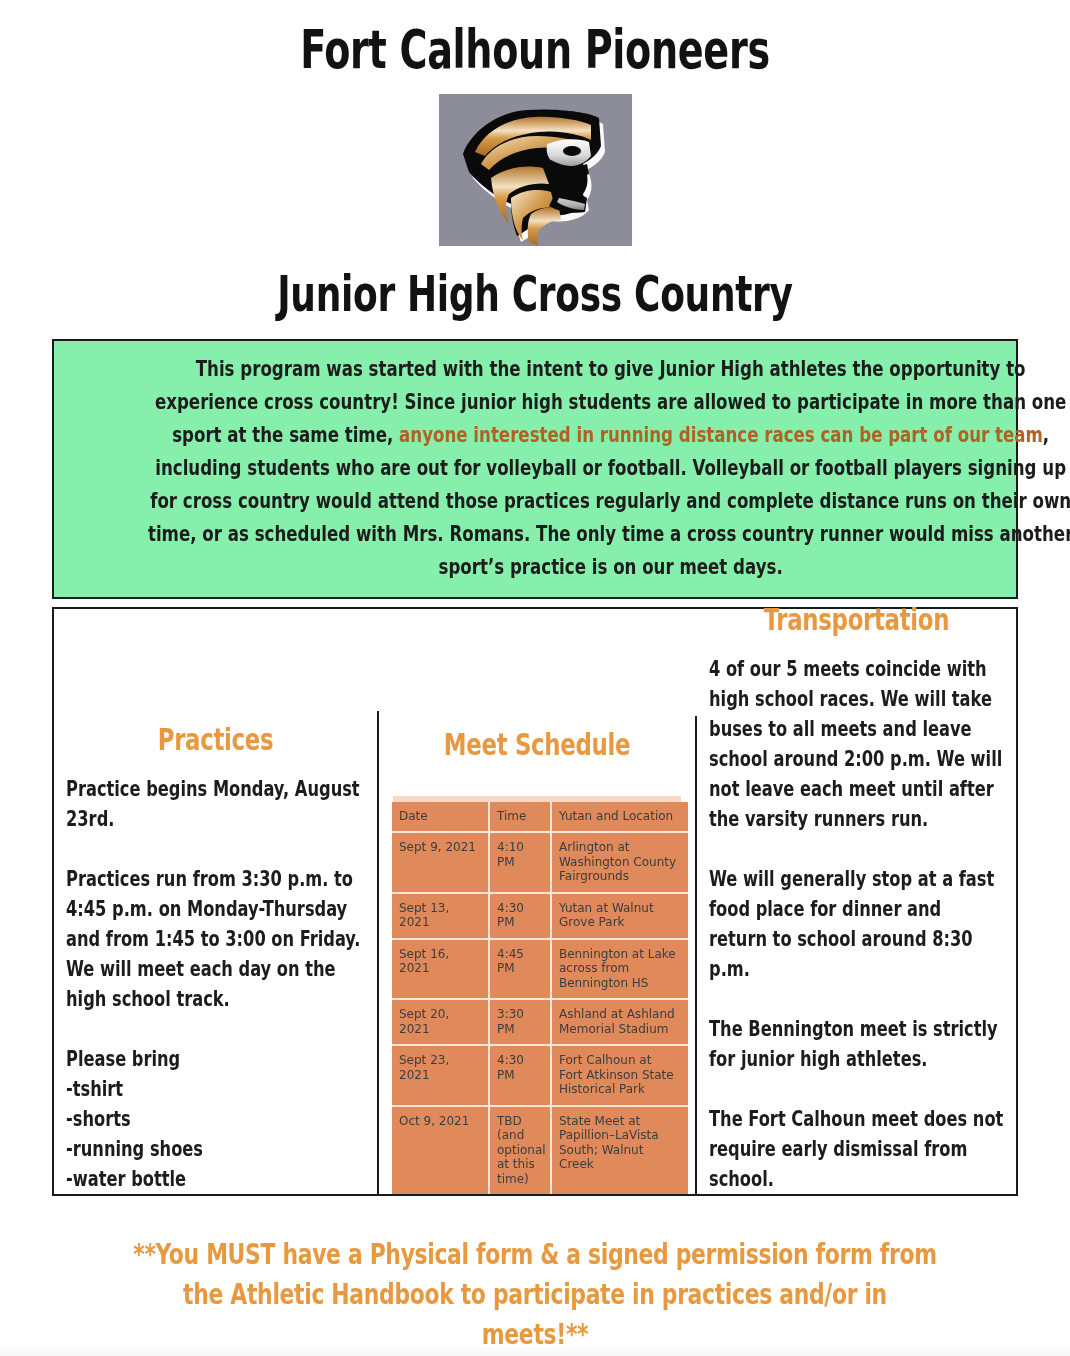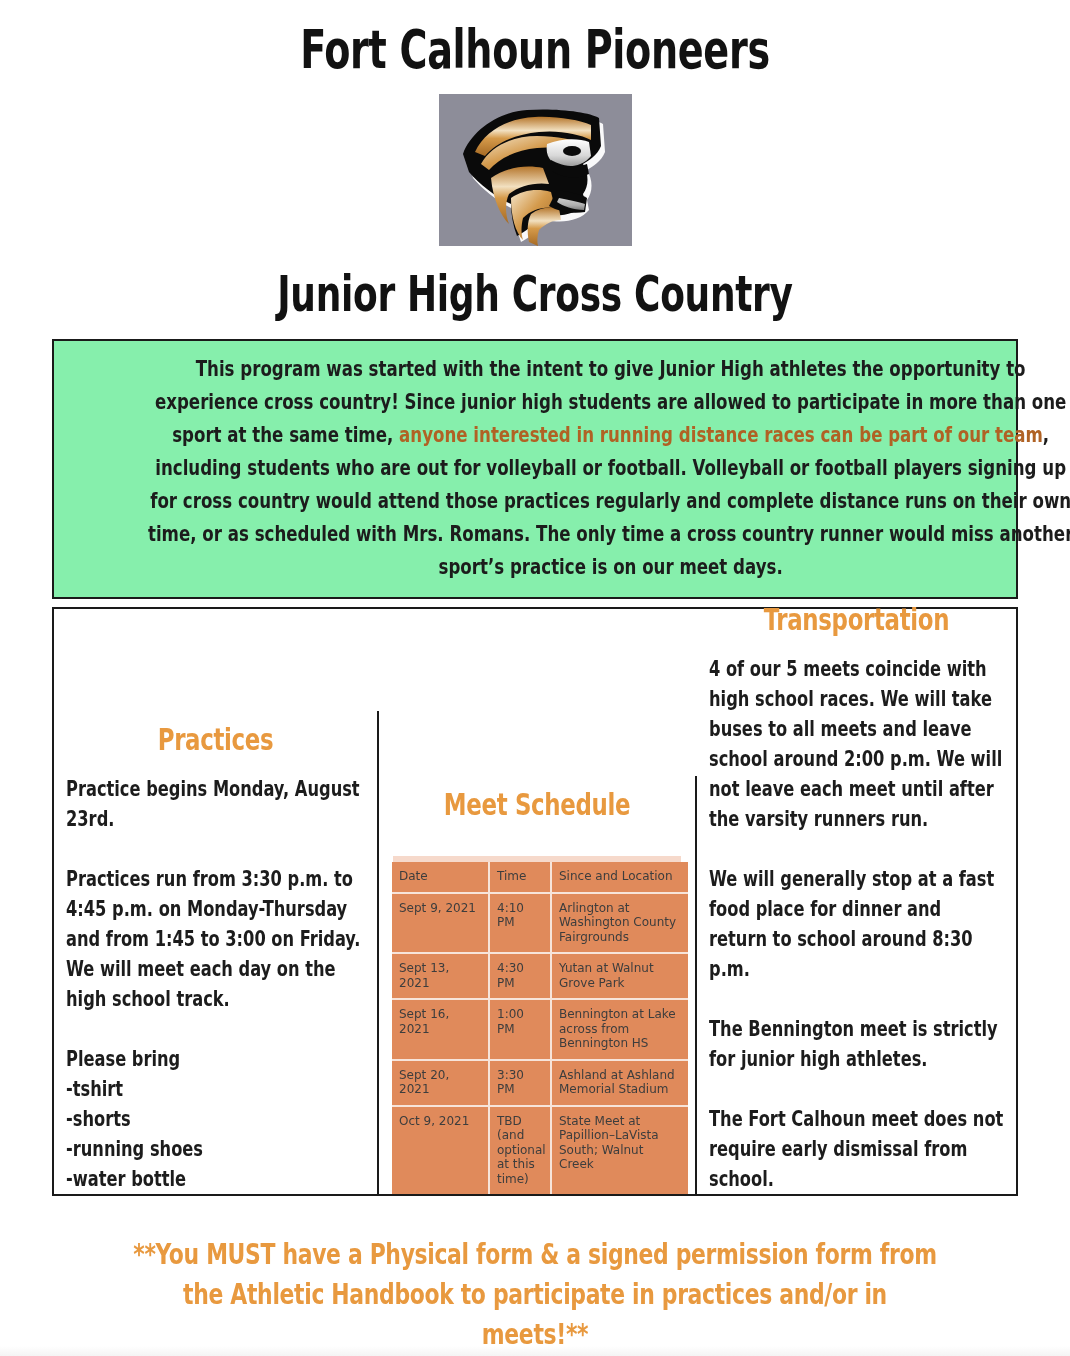--- a/index.html
+++ b/index.html
@@ -304,21 +304,21 @@
         <table class="sched">
           <colgroup>
             <col class="c-date">
               <col class="c-time">
               <col class="c-meet">
           </colgroup>
           <thead>
             <tr>
               <th>Date</th>
               <th>Time</th>
-              <th>Since and Location</th>
+              <th>Yutan and Location</th>
             </tr>
           </thead>
           <tbody>
             <tr>
               <td>Sept 9, 2021</td>
               <td>4:10 PM</td>
               <td>
                 <span class="cell-line">Arlington at</span>
                 <span class="cell-line">Washington County</span>
                 <span class="cell-line">Fairgrounds</span>
@@ -327,33 +327,42 @@
             <tr>
               <td>Sept 13, 2021</td>
               <td>4:30 PM</td>
               <td>
                 <span class="cell-line">Yutan at Walnut</span>
                 <span class="cell-line">Grove Park</span>
               </td>
             </tr>
             <tr>
               <td>Sept 16, 2021</td>
-              <td>1:00 PM</td>
+              <td>4:45 PM</td>
               <td>
                 <span class="cell-line">Bennington at Lake</span>
                 <span class="cell-line">across from</span>
                 <span class="cell-line">Bennington HS</span>
               </td>
             </tr>
             <tr>
               <td>Sept 20, 2021</td>
               <td>3:30 PM</td>
               <td>
                 <span class="cell-line">Ashland at Ashland</span>
                 <span class="cell-line">Memorial Stadium</span>
+              </td>
+            </tr>
+            <tr>
+              <td>Sept 23, 2021</td>
+              <td>4:30 PM</td>
+              <td>
+                <span class="cell-line">Fort Calhoun at</span>
+                <span class="cell-line">Fort Atkinson State</span>
+                <span class="cell-line">Historical Park</span>
               </td>
             </tr>
             <tr>
               <td>Oct 9, 2021</td>
               <td>TBD (and optional at this time)</td>
               <td>
                 <span class="cell-line">State Meet at</span>
                 <span class="cell-line">Papillion–LaVista</span>
                 <span class="cell-line">South; Walnut Creek</span>
               </td>

